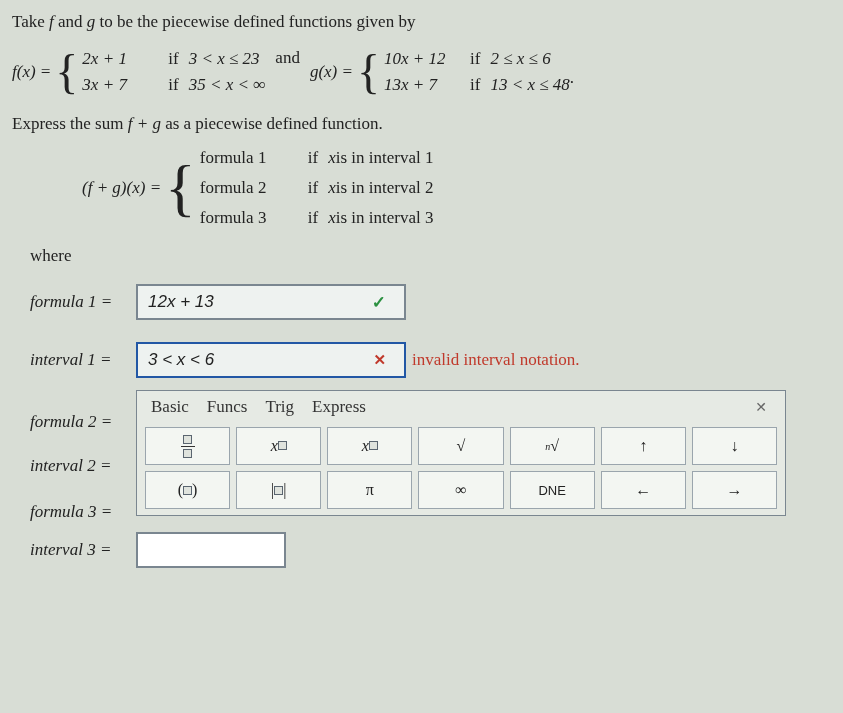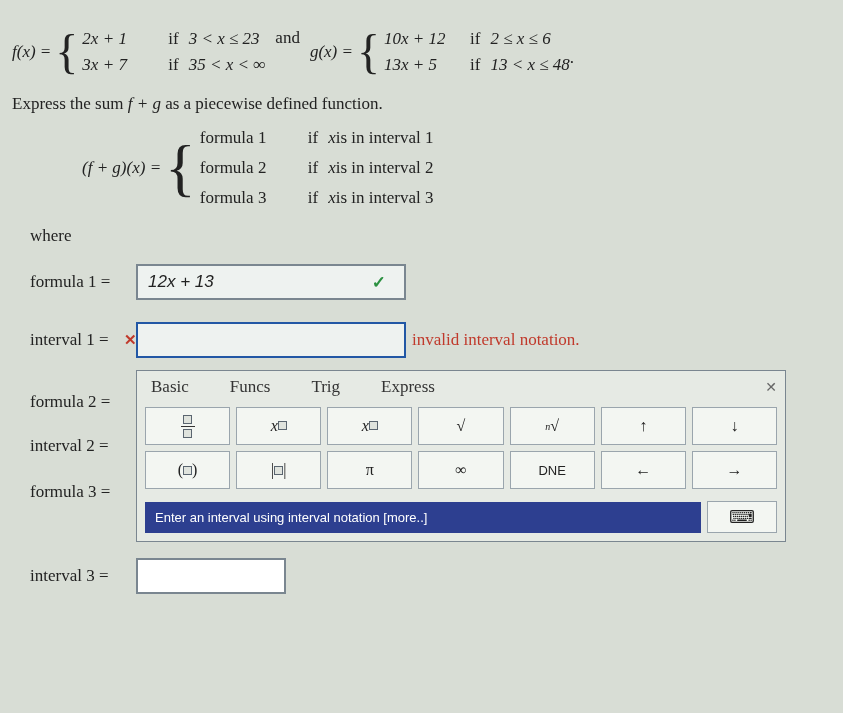--- a/index.html
+++ b/index.html
@@ -27,21 +27,21 @@
     .case-if { margin: 0 10px 0 14px; }
     .case-cond { }
     .and-word { margin: 0 10px; }
     .dot { align-self: flex-end; margin-bottom: 8px; }
     .instruction { margin: 10px 0 14px 0; }
     .sum-def { display: flex; align-items: center; margin: 8px 0 18px 70px; }
     .cases3 { display: flex; flex-direction: column; gap: 10px; }
     .cases3 .case-row .case-expr { min-width: 94px; }
     .where { margin: 6px 0 16px 18px; }
     .field-row { display: flex; align-items: center; margin: 0 0 18px 18px; min-height: 40px; }
-    .field-label { min-width: 106px; }
+    .field-label { min-width: 106px; font-style: italic; }
     .input {
       border: 2px solid #7a8690;
       background: #eef2f0;
       padding: 6px 10px;
       min-width: 270px;
       height: 36px;
       display: flex;
       align-items: center;
       font-family: Liberation Sans, sans-serif;
       font-size: 17px;
@@ -55,23 +55,22 @@
       border: 1px solid #7a8690;
       background: #e6eae4;
       width: 650px;
       margin-left: 124px;
       margin-top: -8px;
       padding: 0;
     }
     .palette-tabs {
       display: flex;
       align-items: center;
-      padding: 6px 2px 4px 14px;
+      padding: 6px 12px 4px 14px;
       font-family: Georgia, serif;
-      gap: 23px;
     }
     .palette-tabs .tab { margin-right: 18px; color: #333; }
     .palette-tabs .closep { margin-left: auto; margin-right: 6px; color: #666; font-family: Arial, sans-serif; font-size: 14px; }
     .palette-grid {
       display: grid;
       grid-template-columns: repeat(7, 1fr);
       gap: 6px;
       padding: 6px 8px;
     }
     .pbtn {
@@ -110,20 +109,23 @@
       align-items: center;
     }
     .container { position: relative; }
     .ital { font-style: italic; }
   </style>
 </head>
 <body>
 
 <div class="container">
 
+  <div class="intro">
+    <span>Take </span><span class="ital">f</span><span> and </span><span class="ital">g</span><span> to be the piecewise defined functions given by</span>
+  </div>
 
   <div class="functions">
     <div class="fn">
       <span class="ital">f(x) = </span>
       <span class="brace">{</span>
       <div class="cases">
         <div class="case-row">
           <span class="case-expr ital">2x + 1</span>
           <span class="case-if">if</span>
           <span class="case-cond ital">3 &lt; x ≤ 23</span>
@@ -139,21 +141,21 @@
     <div class="fn">
       <span class="ital">g(x) = </span>
       <span class="brace">{</span>
       <div class="cases">
         <div class="case-row">
           <span class="case-expr ital">10x + 12</span>
           <span class="case-if">if</span>
           <span class="case-cond ital">2 ≤ x ≤ 6</span>
         </div>
         <div class="case-row">
-          <span class="case-expr ital">13x + 5</span>
+          <span class="case-expr ital">13x + 7</span>
           <span class="case-if">if</span>
           <span class="case-cond ital">13 &lt; x ≤ 48</span>
         </div>
       </div>
     </div>
     <span class="dot">.</span>
   </div>
 
   <div class="instruction">
     <span>Express the sum </span><span class="ital">f + g</span><span> as a piecewise defined function.</span>
@@ -190,20 +192,21 @@
     <span class="field-label">formula 1 =</span>
     <div class="input">
       <span class="ital" style="flex:1;">12x + 13</span>
       <span class="check">✓</span>
     </div>
   </div>
 
   <div class="field-row">
     <span class="field-label">interval 1 =</span>
     <div class="input active">
+      <span class="ital" style="flex:1;">3 &lt; x &lt; 6</span>
       <span class="cross">✕</span>
     </div>
     <span class="error-msg">invalid interval notation.</span>
   </div>
 
   <div class="rel">
     <div class="row-overlay" style="top:22px;">
       <span class="field-label">formula 2 =</span>
     </div>
     <div class="row-overlay" style="top:66px;">
@@ -262,26 +265,20 @@
         <div class="pbtn" style="font-size:13px;font-family:Arial,sans-serif;">
             <span>DNE</span>
           </div>
         <div class="pbtn">
             <span>←</span>
           </div>
         <div class="pbtn">
             <span>→</span>
           </div>
       </div>
-      <div class="palette-footer">
-        <div class="tip">Enter an interval using interval notation [more..]</div>
-        <div class="pbtn small">
-            <span>⌨</span>
-          </div>
-      </div>
     </div>
   </div>
 
   <div class="field-row" style="margin-top:14px;">
     <span class="field-label">interval 3 =</span>
     <div class="input empty"></div>
   </div>
 
 </div>
 

